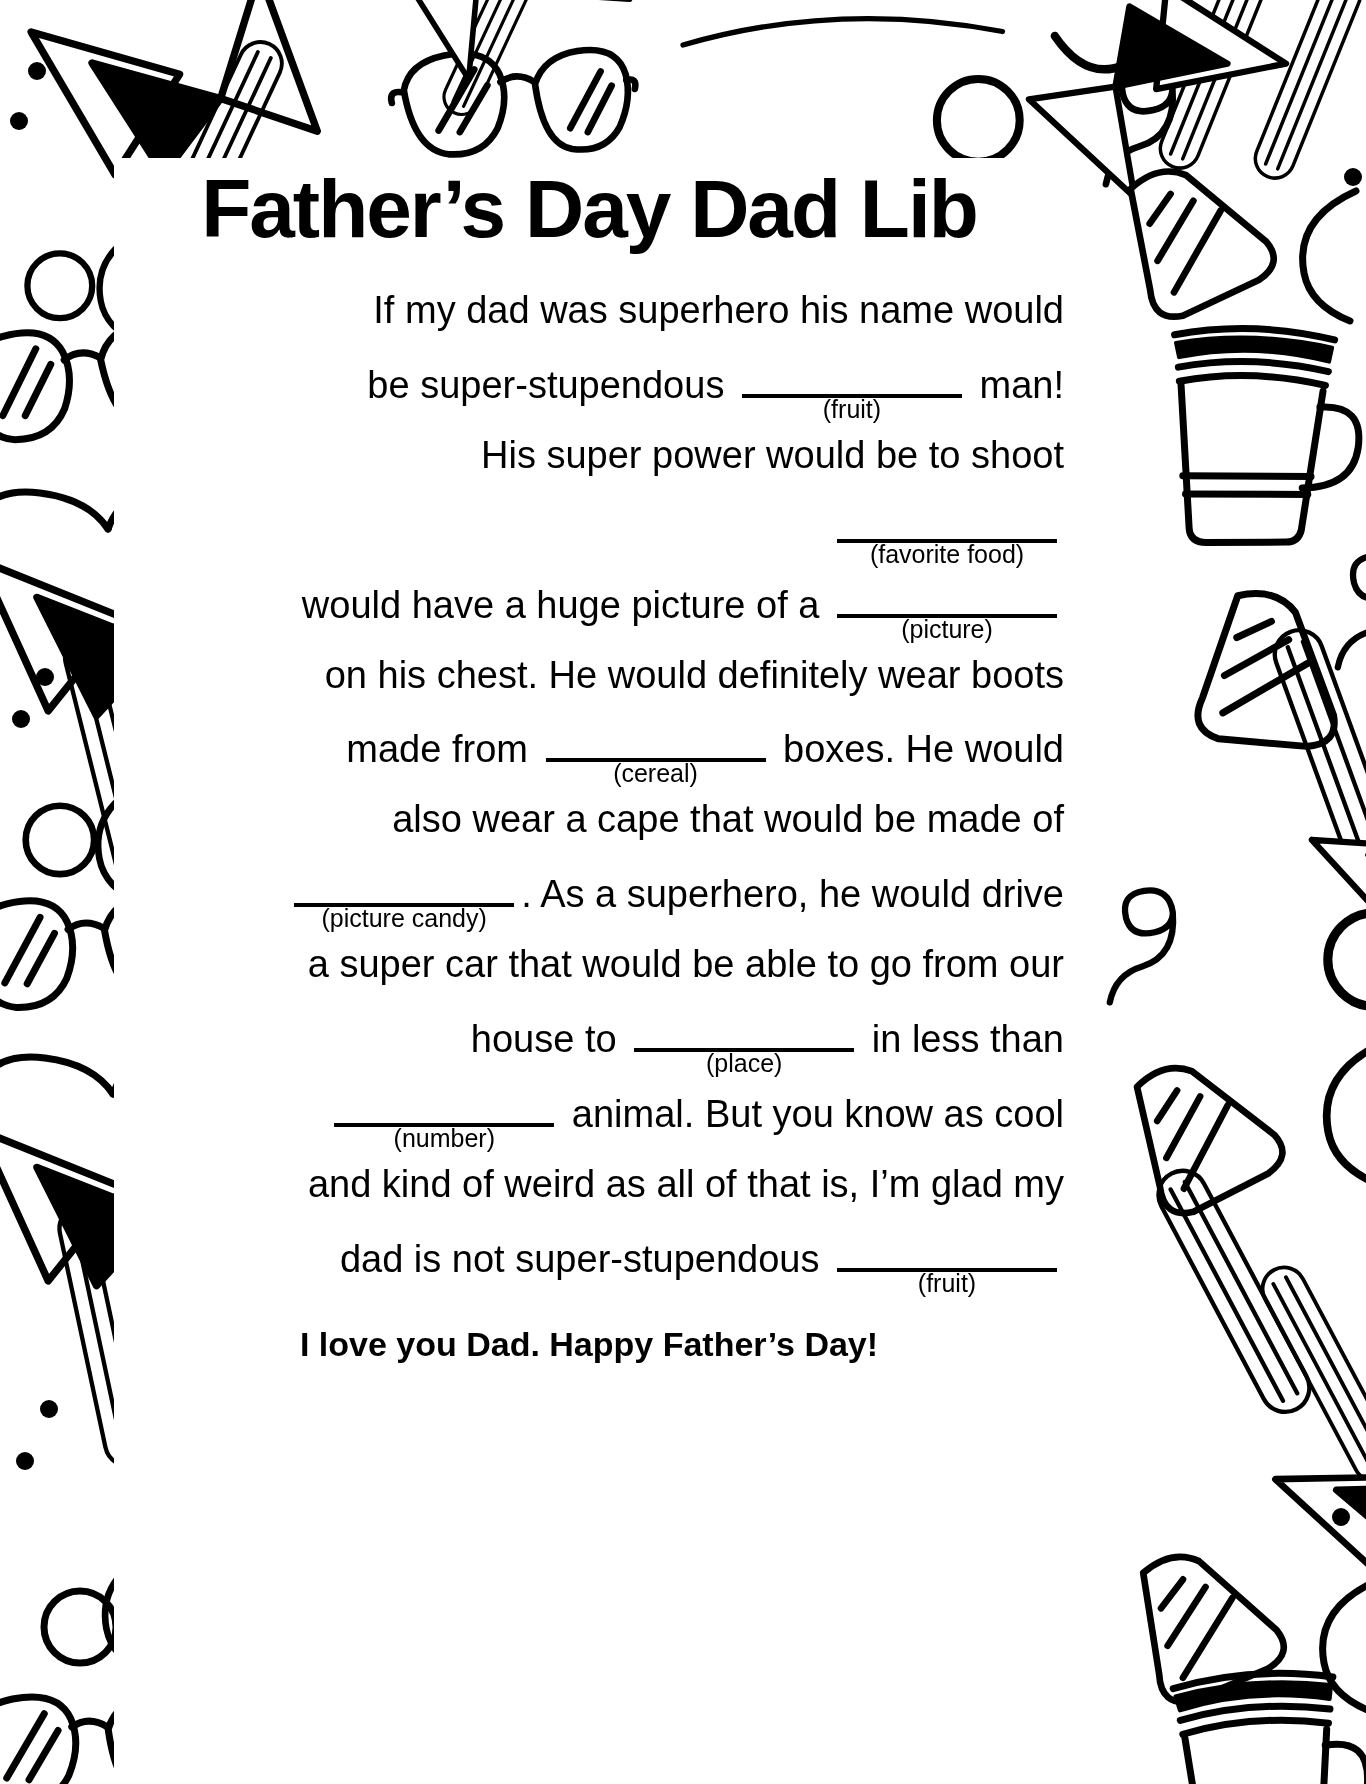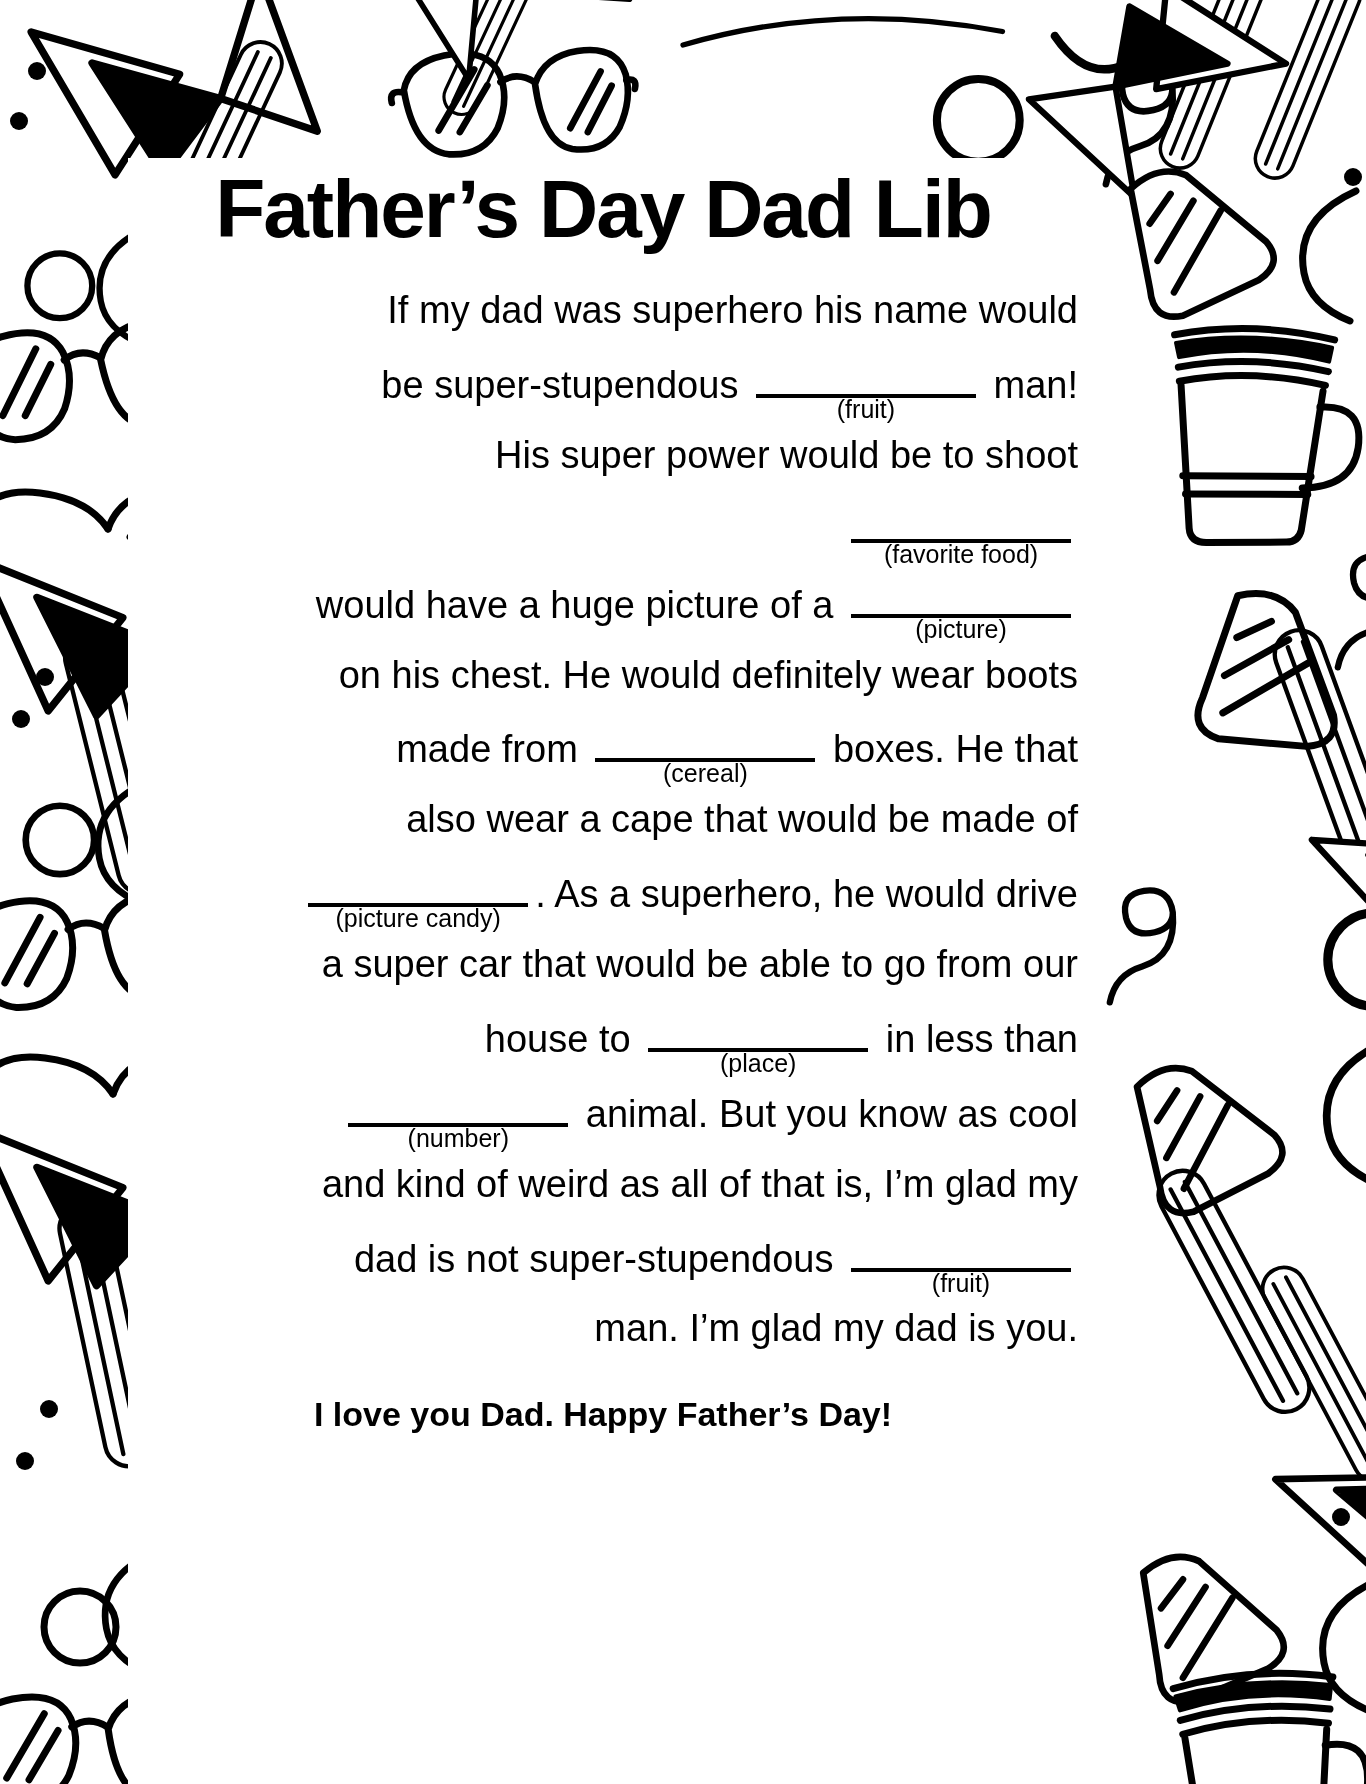--- a/index.html
+++ b/index.html
@@ -4,21 +4,21 @@
 <style>
   html,body { margin:0; padding:0; background:#fff; }
   .page {
     position:relative; width:1366px; height:1784px; overflow:hidden;
     background: var(--paper,#ffffff);
     font-family:"Liberation Sans", sans-serif;
     color: var(--ink,#000000);
   }
   .doodle-layer { position:absolute; left:0; top:0; width:1366px; height:1784px; color:var(--ink,#000); }
   .content-panel {
-    position:absolute; left:128px; top:158px; width:950px; height:1626px;
+    position:absolute; left:114px; top:158px; width:950px; height:1626px;
     background: var(--paper,#ffffff);
   }
   .title {
     text-align:center; font-size:82px; font-weight:800; letter-spacing:-2px;
     margin:8px 0 36px; line-height:1.05;
   }
   .madlib-body { font-size:38px; line-height:1.18; }
   .line { text-align:right; margin-bottom:25px; white-space:nowrap; }
   .blank {
     display:inline-block; position:relative; width:220px; height:0.95em;
@@ -159,26 +159,25 @@
 
   <div class="content-panel">
     <h1 class="title">Father’s Day Dad Lib</h1>
     <div class="madlib-body">
         <div class="line"><span>If my dad was superhero his name would</span></div>
         <div class="line"><span>be super-stupendous</span> <span class="blank"><span class="lbl">(fruit)</span></span> <span>man!</span></div>
         <div class="line"><span>His super power would be to shoot</span></div>
         <div class="line"><span class="blank"><span class="lbl">(favorite food)</span></span> </div>
         <div class="line"><span>would have a huge picture of a</span> <span class="blank"><span class="lbl">(picture)</span></span></div>
         <div class="line"><span>on his chest. He would definitely wear boots</span></div>
-        <div class="line"><span>made from</span> <span class="blank"><span class="lbl">(cereal)</span></span> <span>boxes. He that</span></div>
+        <div class="line"><span>made from</span> <span class="blank"><span class="lbl">(cereal)</span></span> <span>boxes. He would</span></div>
         <div class="line"><span>also wear a cape that would be made of</span></div>
         <div class="line"><span class="blank"><span class="lbl">(picture candy)</span></span><span>. As a superhero, he would drive</span></div>
         <div class="line"><span>a super car that would be able to go from our</span></div>
         <div class="line"><span>house to</span> <span class="blank"><span class="lbl">(place)</span></span> <span>in less than</span></div>
         <div class="line"><span class="blank"><span class="lbl">(number)</span></span> <span>animal. But you know as cool</span></div>
         <div class="line"><span>and kind of weird as all of that is, I’m glad my</span></div>
         <div class="line"><span>dad is not super-stupendous</span> <span class="blank"><span class="lbl">(fruit)</span></span></div>
-        <div class="line"><span>man. I’m glad my dad is you.</span></div>
       </div>
     <div class="closing">I love you Dad. Happy Father’s Day!</div>
   </div>
 
 </div>
 
 </body></html>

